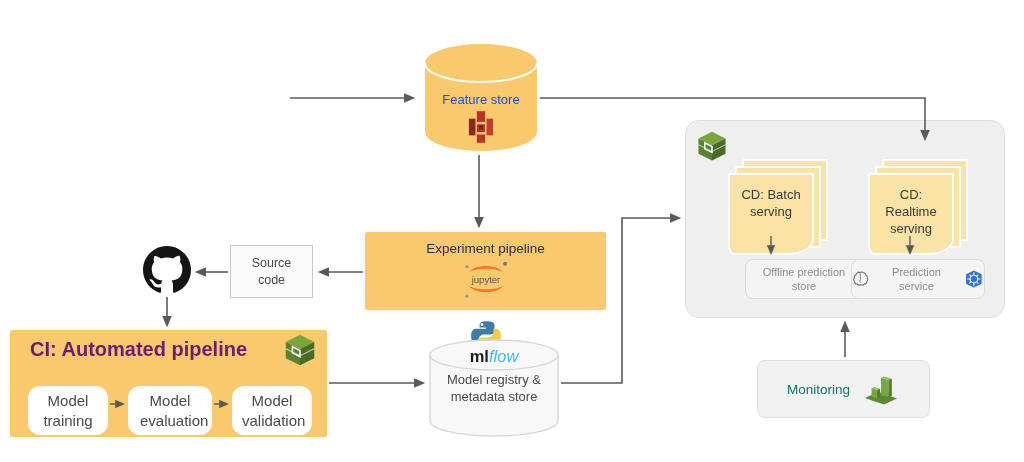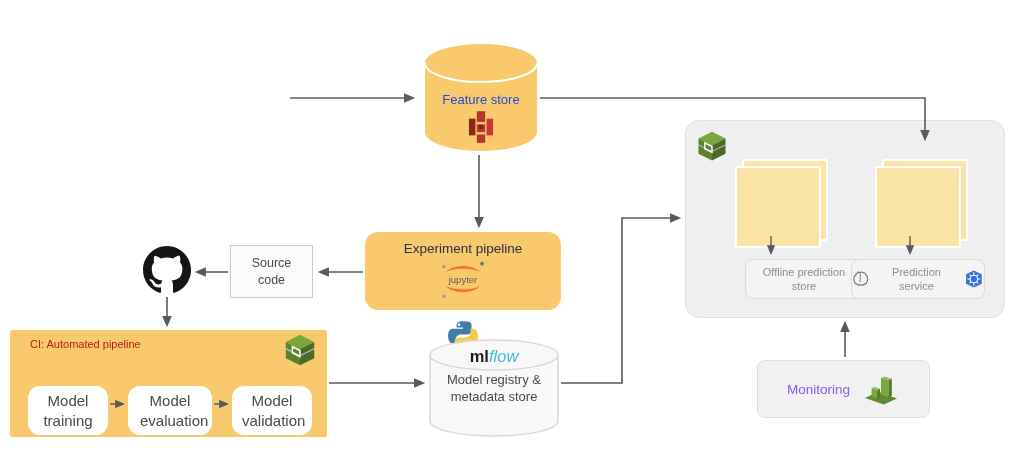--- a/index.html
+++ b/index.html
@@ -16,33 +16,33 @@
   .dl-row { width:205px; height:20px; background:#fff; border-radius:1px; font-size:13px; color:#6e6e6e;
             display:flex; align-items:center; justify-content:center; letter-spacing:.3px; }
 
   
   #feature-store { left:423px; top:42px; width:116px; height:112px; }
   #feature-store .cyl-svg { position:absolute; left:0; top:0; }
   #feature-store .fs-label { position:absolute; top:50px; width:100%; text-align:center; font-size:13px; color:#1d4ed8; }
   #feature-store .fs-icon { position:absolute; left:45px; top:68px; }
 
   
-  #exp-pipeline { left:365px; top:232px; width:196px; height:78px; background:#F8CA6D; border-radius:13px; }
+  #exp-pipeline { left:365px; top:232px; width:241px; height:78px; background:#F8CA6D; border-radius:2px; }
   .exp-title { padding-top:9px; text-align:center; font-size:13.5px; color:#2e2e48; }
   .exp-icons { margin-top:3px; display:flex; align-items:center; justify-content:center; gap:18px;flex-direction:column; }
 
   
   #source-code { left:230px; top:245px; width:83px; height:53px; background:#FBFBFB; border:1px solid #C9C9C9;
                  display:flex; align-items:center; justify-content:center; }
   #source-code span { display:block; width:52px; text-align:center; font-size:12.5px; color:#4a4a4a; line-height:1.3; }
   #github { left:143px; top:246px; width:48px; height:48px; }
 
   
   #ci-pipeline { left:10px; top:330px; width:317px; height:107px; background:#F8CA6D; border-radius:2px; }
-  .ci-title { position:absolute; left:20px; top:8px; font-size:11px; color:#b91c1c; }
+  .ci-title { position:absolute; left:20px; top:8px; font-size:20px; color:#701a75;font-weight:bold; }
   .ci-icon { position:absolute; right:8px; top:2px; }
   .ci-step { position:absolute; top:56px; height:49px; background:#fff; border-radius:12px;
              display:flex; align-items:center; justify-content:center; font-size:15px; color:#4a4a4a;
              line-height:1.3; text-align:center; }
   .ci-step span { display:block; width:60px; }
   #ci-step-1 { left:18px;  width:80px; }
   #ci-step-2 { left:118px; width:84px; }
   #ci-step-3 { left:222px; width:80px; }
 
   
@@ -69,21 +69,21 @@
   .cd-sub { position:absolute; top:138px; height:40px; background:#F4F4F5; border:1px solid #DCDCDC;
             border-radius:8px; display:flex; align-items:center; justify-content:center;
             font-size:11px; color:#8d8d8d; line-height:1.3; text-align:center; }
   #offline-box { left:27px; width:118px;margin-left:32px; }
   #offline-box span { display:block; width:100px; }
   #service-box { left:165px; width:134px; gap:5px; }
 
   
   #monitoring { left:757px; top:360px; width:173px; height:58px; background:#F1F1F2; border:1px solid #DFDFDF;
                 border-radius:8px; display:flex; align-items:center; justify-content:center; gap:12px;
-                font-size:13.5px; color:#8b5cf6; }
+                font-size:13.5px; color:#0f766e; }
 
   
   #arrows { position:absolute; left:0; top:0; pointer-events:none; }
 </style>
 </head>
 <body>
 
 <div id="stage">
 
 
@@ -178,25 +178,31 @@
       <polygon points="20,3 35,10.5 20,18 5,10.5" fill="#7AA63C"></polygon>
       <polygon points="5,10.5 20,18 20,35 5,27.5" fill="#5B8230"></polygon>
       <polygon points="35,10.5 20,18 20,35 35,27.5" fill="#496B26"></polygon>
       <path d="M5 17.5 20 25 35 17.5" fill="none" stroke="rgba(255,255,255,.55)" stroke-width="1.2"></path>
       <polygon points="12,15.5 20,19.5 20,26 12,22" fill="none" stroke="#fff" stroke-width="1.6"></polygon>
     </svg>
 
     <div class="doc-stack" id="stack-batch">
       <div class="page back"></div>
       <div class="page mid"></div>
+      <div class="page front">
+        <div class="stack-title">CD: Batch serving</div>
+      </div>
     </div>
 
     <div class="doc-stack" id="stack-realtime">
       <div class="page back"></div>
       <div class="page mid"></div>
+      <div class="page front">
+        <div class="stack-title">CD: Realtime serving</div>
+      </div>
     </div>
 
     <div class="cd-sub" id="offline-box">
       <span>Offline prediction store</span>
     </div>
 
     <div class="cd-sub" id="service-box">
       <svg width="17" height="16" viewBox="0 0 46 42">
         <path d="M17 4c-4 0-7 3-6.5 6.5C7 11 5 14.5 6.5 18 4 20 4 25 7 27.5 6.5 31.5 10 35 14 34.5c1.5 3.5 7 4.5 10 2 3 2.5 8.5 1.5 10-2 4 .5 7.5-3 7-7 3-2.5 3-7.5.5-9.5 1.5-3.5-.5-7-4-8 .5-3.5-2.5-6.5-6-6-2-3-7.5-3-9.5 0-1-1.5-3-2-5-2z" fill="none" stroke="#6e6e6e" stroke-width="3"></path>
         <path d="M23 6c-2 3 2 5 0 8s2 5 0 8-2 5 0 8" fill="none" stroke="#6e6e6e" stroke-width="2.6"></path>

